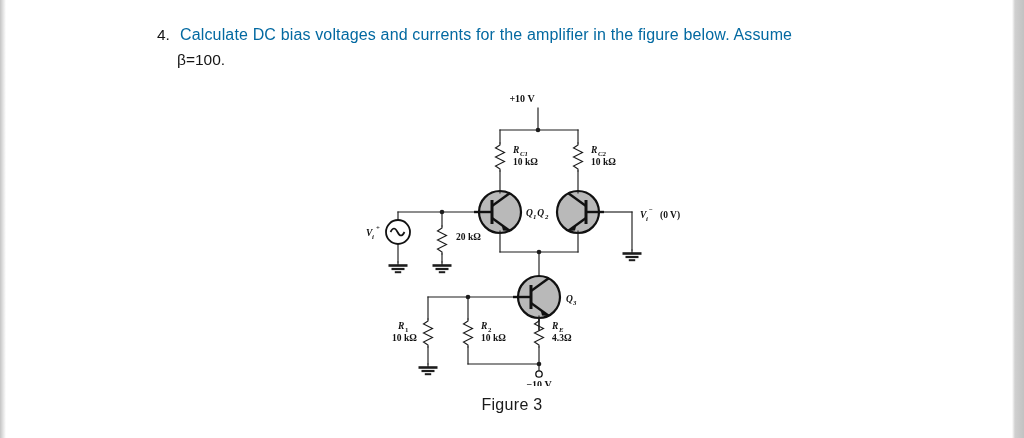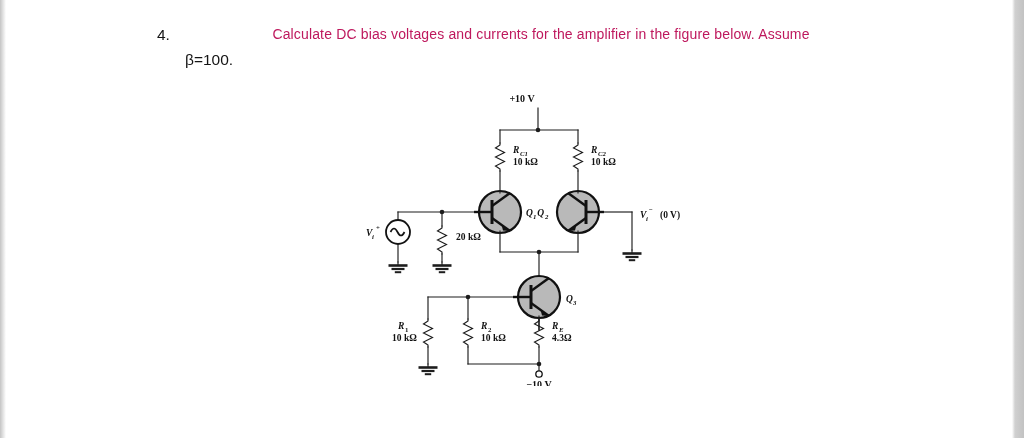--- a/index.html
+++ b/index.html
@@ -47,28 +47,27 @@
   .problem-number {
     width: 23px;
     flex: 0 0 23px;
     font-size: 15.5px;
     line-height: 25px;
     font-weight: 400;
     color: #141414;
   }
   .problem-text {
     flex: 1 1 auto;
-    font-size: 14px;
+    font-size: 16px;
     line-height: 25px;
     letter-spacing: 0.15px;
-    color: #be185d;
-    text-align: center;
+    color: #0369a1;
   }
   .problem-line2 {
-    margin-left: 28px;
+    margin-left: 20px;
     font-size: 15.5px;
     line-height: 25px;
     color: #141414;
   }
 
   
   #figure-wrap {
     position: absolute;
     left: 330px;
     top: 86px;
@@ -306,14 +305,17 @@
 
       <g>
         <line class="wire" x1="209" y1="278" x2="209" y2="285"></line>
         <circle class="term-circle" cx="209" cy="288" r="3.2"></circle>
         <text class="rail" x="209" y="302" text-anchor="middle">−10 V</text>
       </g>
 
     </svg>
   </div>
 
+  <div class="fig-caption">
+    <span>Figure 3</span>
+  </div>
 
 </div>
 
 </body></html>

